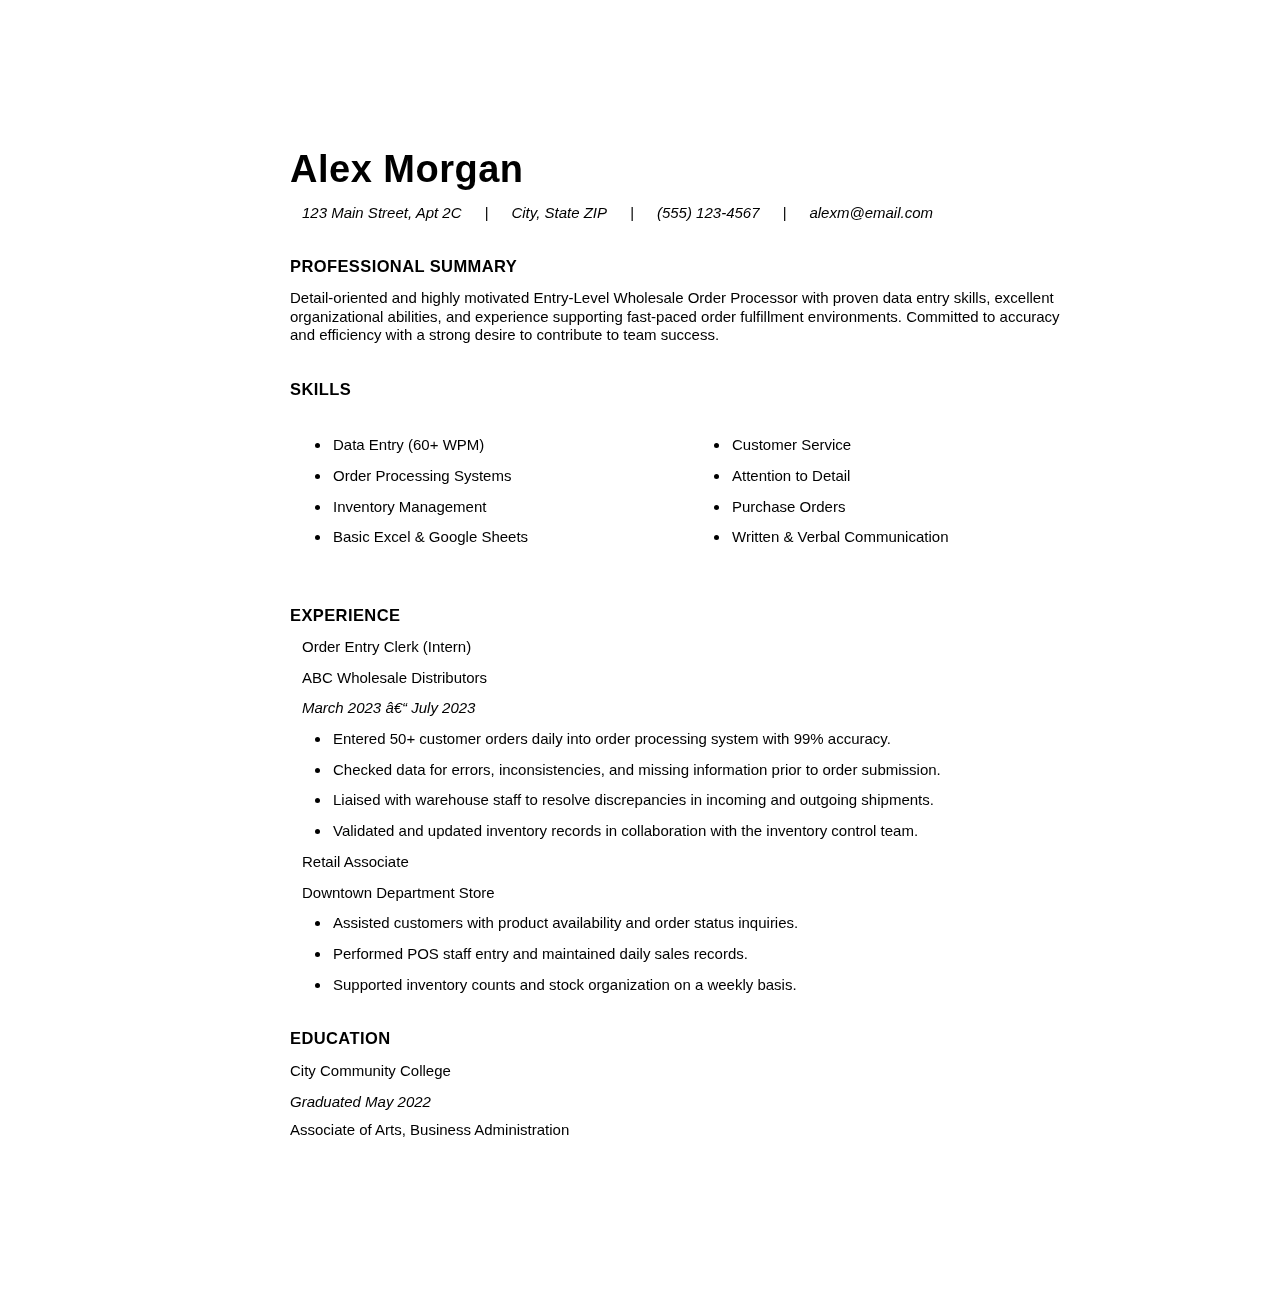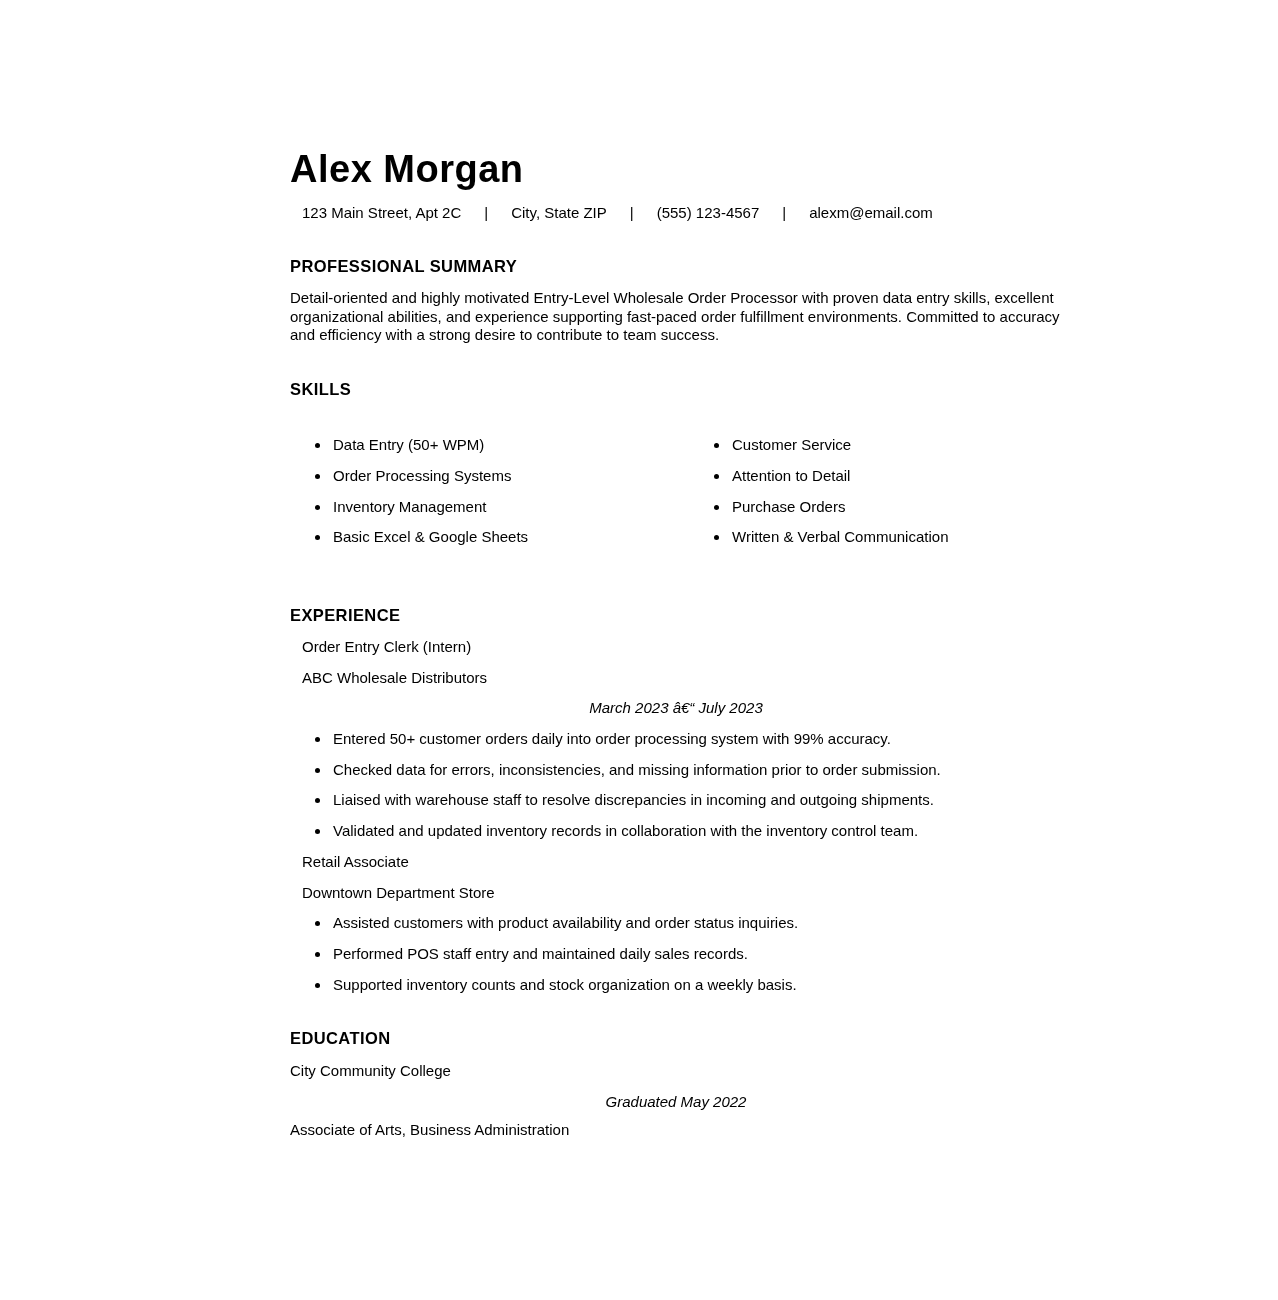--- a/index.html
+++ b/index.html
@@ -22,20 +22,21 @@
     font-size: 38px;
     font-weight: bold;
     letter-spacing: 0.5px;
     line-height: 44px;
   }
   .contact {
     margin-top: 8px;
     font-size: 15px;
     line-height: 19px;
     white-space: nowrap;
+    font-style: italic;
   }
   .contact .sep {
     display: inline-block;
     margin: 0 11px;
   }
   .section-heading {
     font-size: 16.5px;
     font-weight: bold;
     letter-spacing: 0.4px;
     line-height: 20px;
@@ -68,33 +69,33 @@
     line-height: 18.7px;
   }
   .job-company {
     font-size: 15px;
     line-height: 18.7px;
   }
   .job-dates {
     font-style: italic;
     font-size: 15px;
     line-height: 18.7px;
-    text-align: center;
+    text-align: left;
   }
   .edu-school {
     font-size: 15px;
     line-height: 19px;
     margin-top: 12px;
     margin-bottom: 0;
   }
   .edu-date {
     font-style: italic;
     font-size: 15px;
     line-height: 19px;
-    text-align: center;
+    text-align: left;
   }
   .edu-degree {
     font-size: 15px;
     line-height: 19px;
     margin-top: -3px;
   }
 </style>
 </head>
 <body>
 
@@ -109,21 +110,21 @@
 
   <section>
     <h2 class="section-heading">PROFESSIONAL SUMMARY</h2>
     <p class="summary-text">Detail-oriented and highly motivated Entry-Level Wholesale Order Processor with proven data entry skills, excellent organizational abilities, and experience supporting fast-paced order fulfillment environments. Committed to accuracy and efficiency with a strong desire to contribute to team success.</p>
   </section>
 
   <section>
     <h2 class="section-heading">SKILLS</h2>
     <div class="skills-grid">
       <ul class="bullet-list">
-        <li>Data Entry (50+ WPM)</li>
+        <li>Data Entry (60+ WPM)</li>
         <li>Order Processing Systems</li>
         <li>Inventory Management</li>
         <li>Basic Excel &amp; Google Sheets</li>
       </ul>
       <ul class="bullet-list">
         <li>Customer Service</li>
         <li>Attention to Detail</li>
         <li>Purchase Orders</li>
         <li>Written &amp; Verbal Communication</li>
       </ul>

